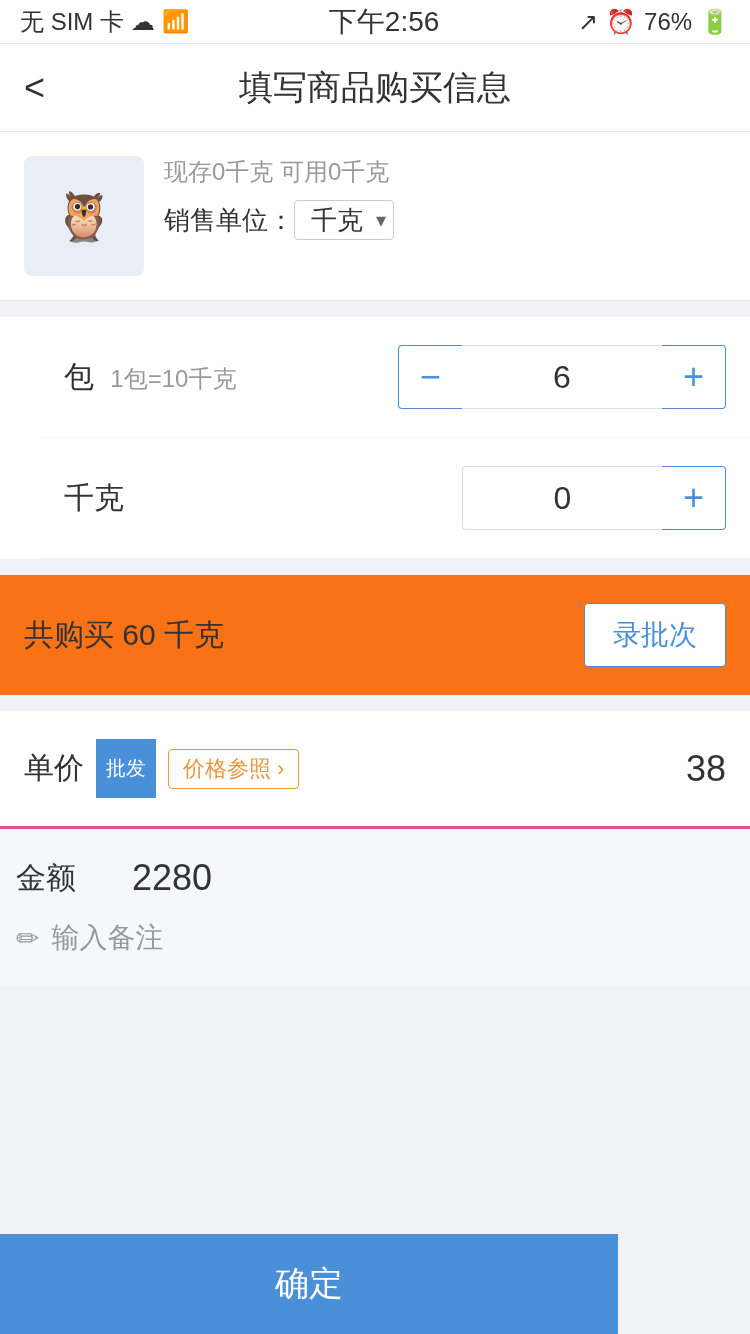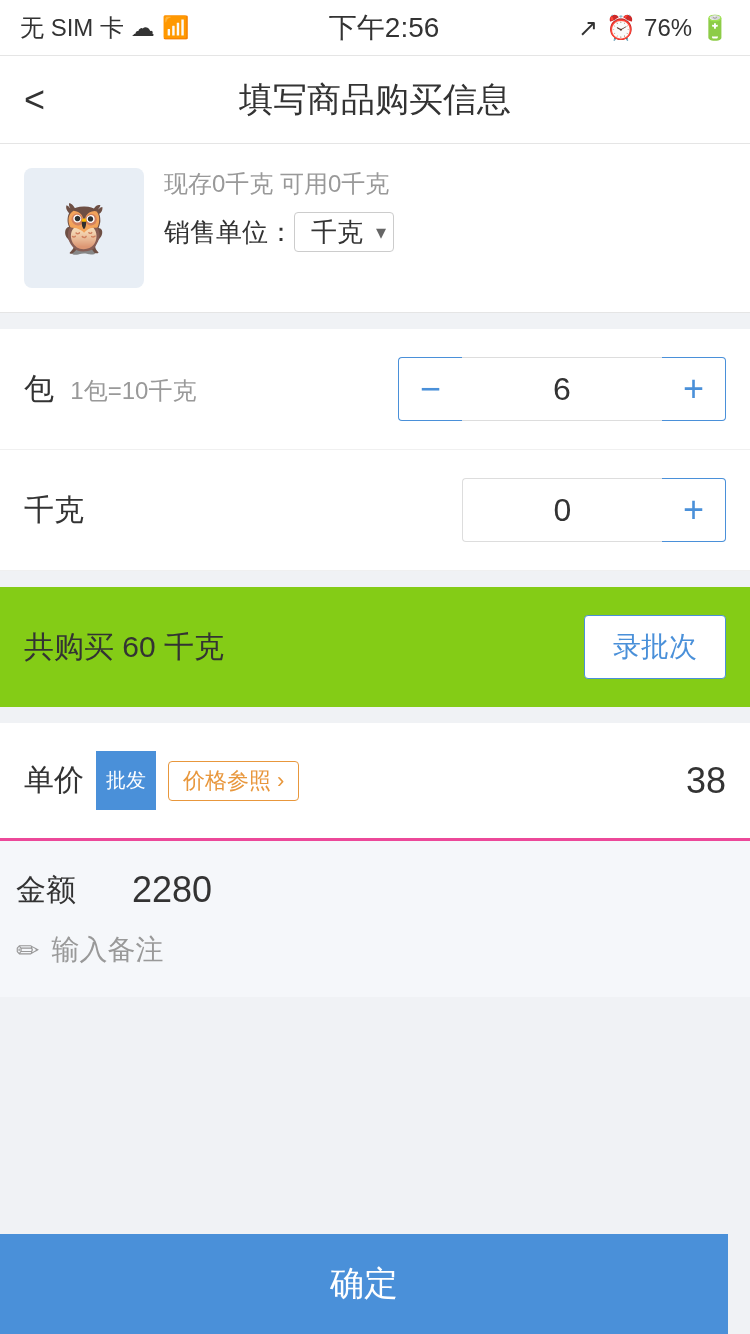--- a/index.html
+++ b/index.html
@@ -8,21 +8,21 @@
       font-family: -apple-system, "PingFang SC", "Helvetica Neue", Arial, sans-serif;
       width: 750px;
       min-height: 1334px;
       background: #f0f2f5;
       font-size: 28px;
       color: #333;
     }
 
     
     .status-bar {
-      height: 56px;
+      height: 44px;
       background: #fff;
       display: flex;
       align-items: center;
       justify-content: space-between;
       padding: 9px 20px;
       font-size: 24px;
       color: #333;
       border-bottom: 1px solid #e5e5e5;
     }
     .status-left { display: flex; align-items: center; gap: 8px; }
@@ -126,20 +126,21 @@
       display: flex;
       align-items: center;
       gap: 4px;
       cursor: pointer;
     }
 
     
     .section-white {
       background: #fff;
       margin-bottom: 16px;
+      padding-left: 40px;
     }
     .quantity-row {
       display: flex;
       align-items: center;
       padding: 28px 24px;
       border-bottom: 1px solid #f0f0f0;
     }
     .quantity-label {
       font-size: 30px;
       color: #333;
@@ -184,21 +185,21 @@
       border-left: none;
       border-radius: 0 4px 4px 0;
     }
     .qty-btn-left {
       border-right: none;
       border-radius: 4px 0 0 4px;
     }
 
     
     .total-row {
-      background: #84cc16;
+      background: #f97316;
       padding: 28px 24px;
       display: flex;
       align-items: center;
       justify-content: space-between;
       margin-bottom: 16px;
     }
     .total-text {
       font-size: 30px;
       color: #333;
     }
@@ -291,21 +292,21 @@
       flex: 1;
       background: #f0f2f5;
       min-height: 300px;
     }
 
     
     .bottom-bar {
       position: fixed;
       bottom: 0;
       left: 0;
-      width: 728px;
+      width: 618px;
       height: 100px;
       background: #4a90d9;
       display: flex;
       align-items: center;
       justify-content: center;
       cursor: pointer;
     }
     .confirm-btn-text {
       color: #fff;
       font-size: 34px;

